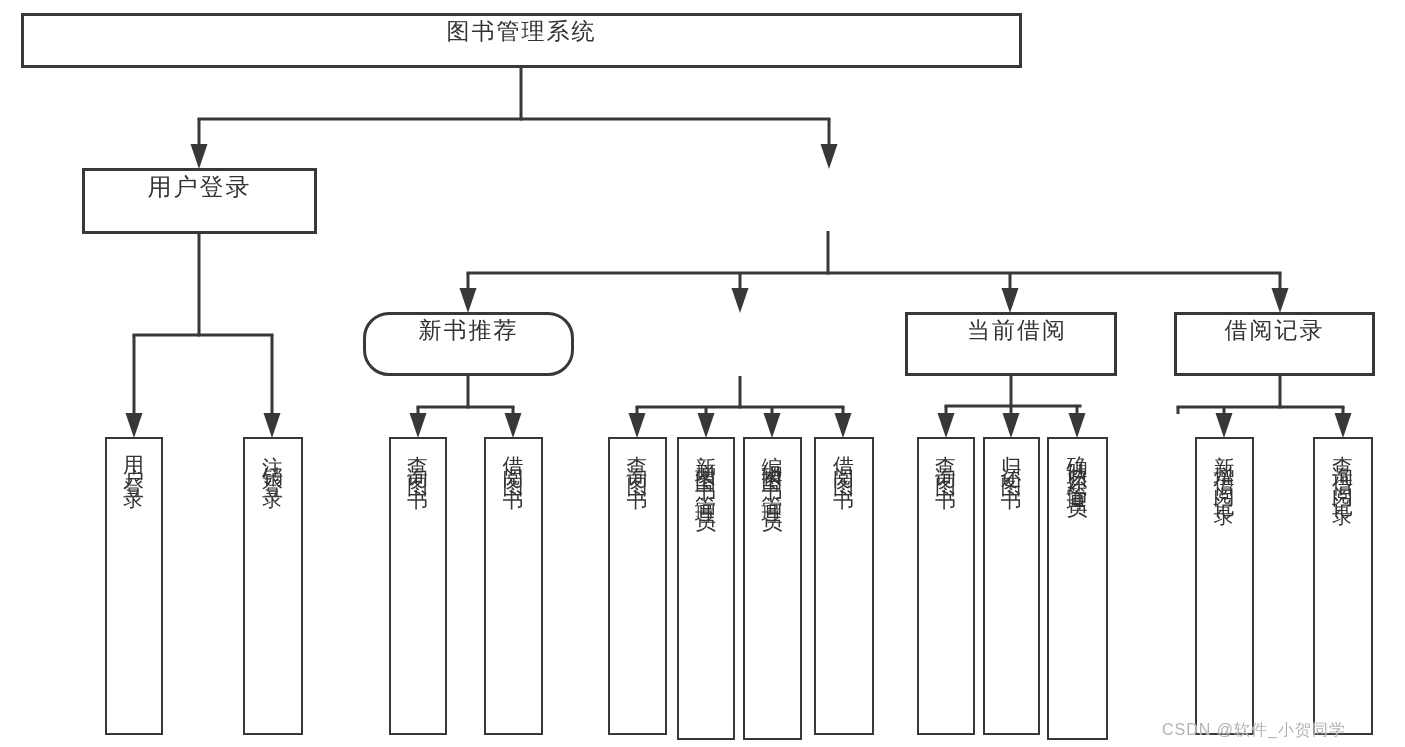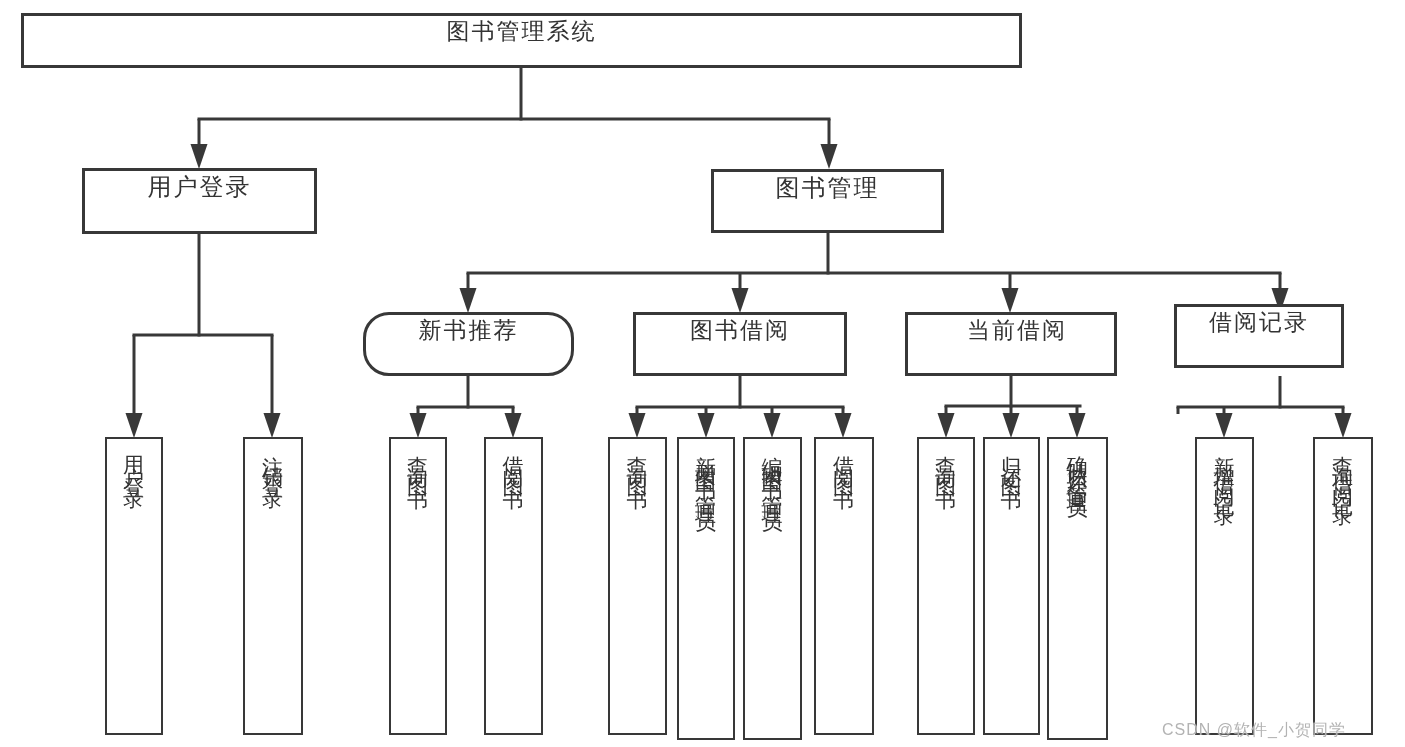--- a/index.html
+++ b/index.html
@@ -134,34 +134,28 @@
     </g>
   </svg>
 
   <div class="node h" style="left:21px;top:13px;width:1001px;height:55px;">
     <span>图书管理系统</span>
   </div>
 
   <div class="node h lvl2" style="left:82px;top:168px;width:235px;height:66px;">
     <span>用户登录</span>
   </div>
-  <div class="node h lvl2" style="left:711px;top:169px;width:233px;height:64px;">
-    <span>图书管理</span>
-  </div>
 
   <div class="node h" style="left:363px;top:312px;width:211px;height:64px;border-radius:26px;">
     <span>新书推荐</span>
   </div>
-  <div class="node h" style="left:633px;top:312px;width:214px;height:64px;">
-    <span>图书借阅</span>
-  </div>
   <div class="node h" style="left:905px;top:312px;width:212px;height:64px;padding-left:12px;">
     <span>当前借阅</span>
   </div>
-  <div class="node h" style="left:1174px;top:304px;width:170px;height:64px;font-family:Liberation Serif, serif;">
+  <div class="node h" style="left:1174px;top:312px;width:201px;height:64px;font-family:Liberation Serif, serif;">
     <span>借阅记录</span>
   </div>
 
   <div class="node leaf" style="left:105px;top:437px;width:58px;height:298px;">
     <span class="vtext sp-wide">用户登录</span>
   </div>
   <div class="node leaf" style="left:243px;top:437px;width:60px;height:298px;">
     <span class="vtext sp-wide">注销登录</span>
   </div>
 

